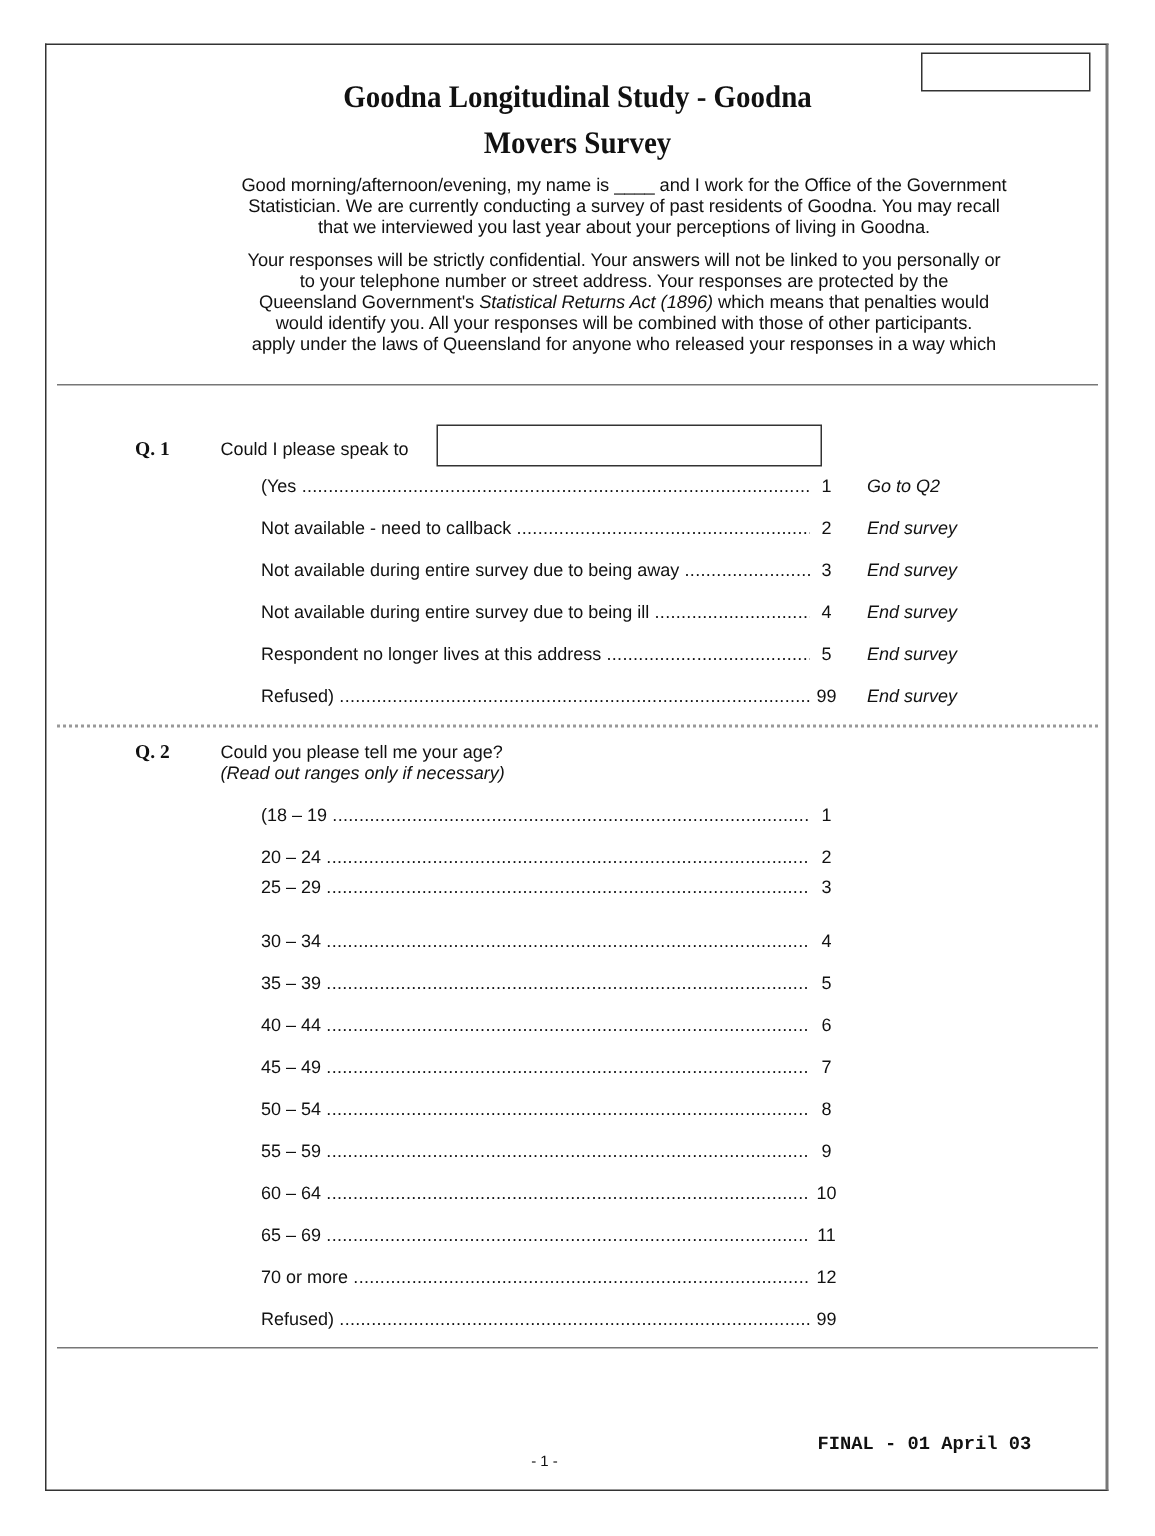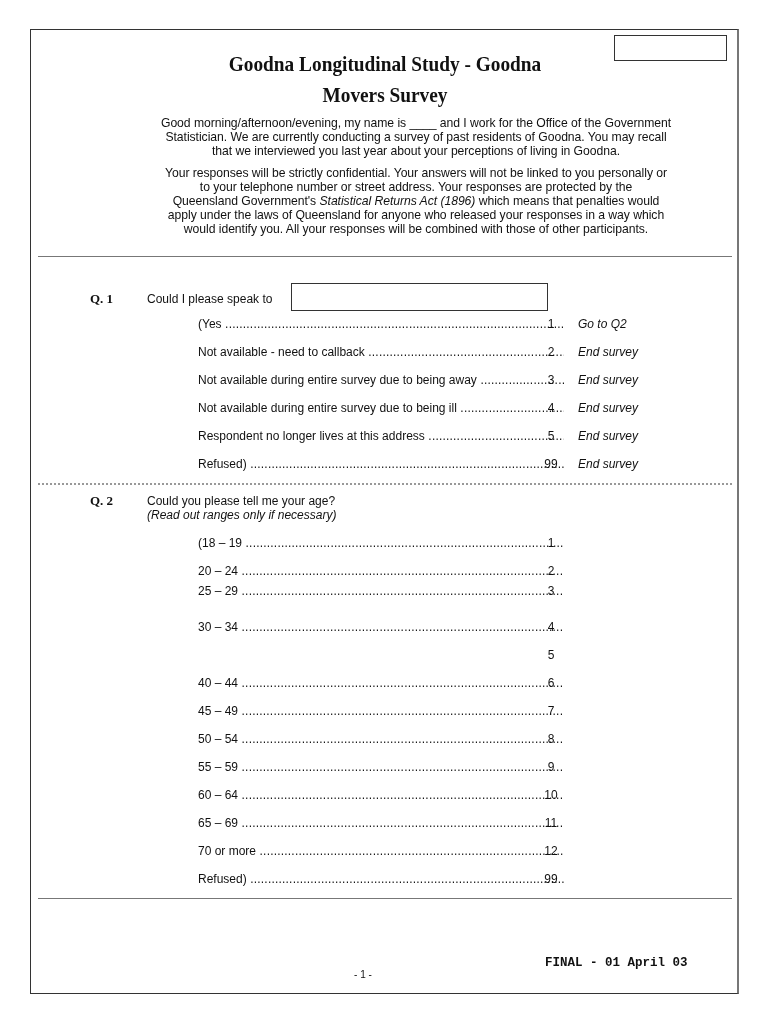--- a/index.html
+++ b/index.html
@@ -45,21 +45,21 @@
     .qtext.italic { font-style: italic; }
     .name-box {
       position: absolute; left: 291px; top: 283px; width: 257px; height: 28px;
       border: 1.5px solid #333; box-sizing: border-box; background: #fff;
     }
     .opt {
       position: absolute; left: 174px; width: 470px; height: 16px;
       font-family: "Liberation Sans", sans-serif; font-size: 12px; color: #111;
     }
     .opt .label-wrap {
-      position: absolute; left: 0; width: 366px; overflow: hidden; white-space: nowrap; margin-left: 24px;
+      position: absolute; left: 0; width: 366px; overflow: hidden; white-space: nowrap;
     }
     .opt .label-wrap::after {
       content: " ................................................................................................................................................................................";
       letter-spacing: 0.2px;
     }
     .opt .code {
       position: absolute; left: 362px; width: 30px; text-align: center;
     }
     .opt .instr {
       position: absolute; left: 404px; font-style: italic; white-space: nowrap;
@@ -85,22 +85,22 @@
 <div class="para p1">
   <span class="line">Good morning/afternoon/evening, my name is ____ and I work for the Office of the Government</span>
   <span class="line">Statistician. We are currently conducting a survey of past residents of Goodna. You may recall</span>
   <span class="line">that we interviewed you last year about your perceptions of living in Goodna.</span>
 </div>
 
 <div class="para p2">
   <span class="line">Your responses will be strictly confidential. Your answers will not be linked to you personally or</span>
   <span class="line">to your telephone number or street address.  Your responses are protected by the</span>
   <span class="line"><span>Queensland Government's </span><em>Statistical Returns Act (1896)</em><span> which means that penalties would</span></span>
+  <span class="line">would identify you. All your responses will be combined with those of other participants.</span>
   <span class="line">apply under the laws of Queensland for anyone who released your responses in a way which</span>
-  <span class="line">would identify you. All your responses will be combined with those of other participants.</span>
 </div>
 
 <div class="divider solid" style="top:256px;"></div>
 
 <div class="qnum" style="top:291px;">Q. 1</div>
 <div class="qtext" style="top:292px;">Could I please speak to</div>
 <div class="name-box"></div>
 
 <div class="opt" style="top:317px;">
   <span class="label-wrap">(Yes</span>
@@ -149,20 +149,21 @@
 </div>
 <div class="opt" style="top:584px;">
   <span class="label-wrap">25 – 29</span>
   <span class="code">3</span>
 </div>
 <div class="opt" style="top:620px;">
   <span class="label-wrap">30 – 34</span>
   <span class="code">4</span>
 </div>
 <div class="opt" style="top:648px;">
+  <span class="label-wrap">35 – 39</span>
   <span class="code">5</span>
 </div>
 <div class="opt" style="top:676px;">
   <span class="label-wrap">40 – 44</span>
   <span class="code">6</span>
 </div>
 <div class="opt" style="top:704px;">
   <span class="label-wrap">45 – 49</span>
   <span class="code">7</span>
 </div>

